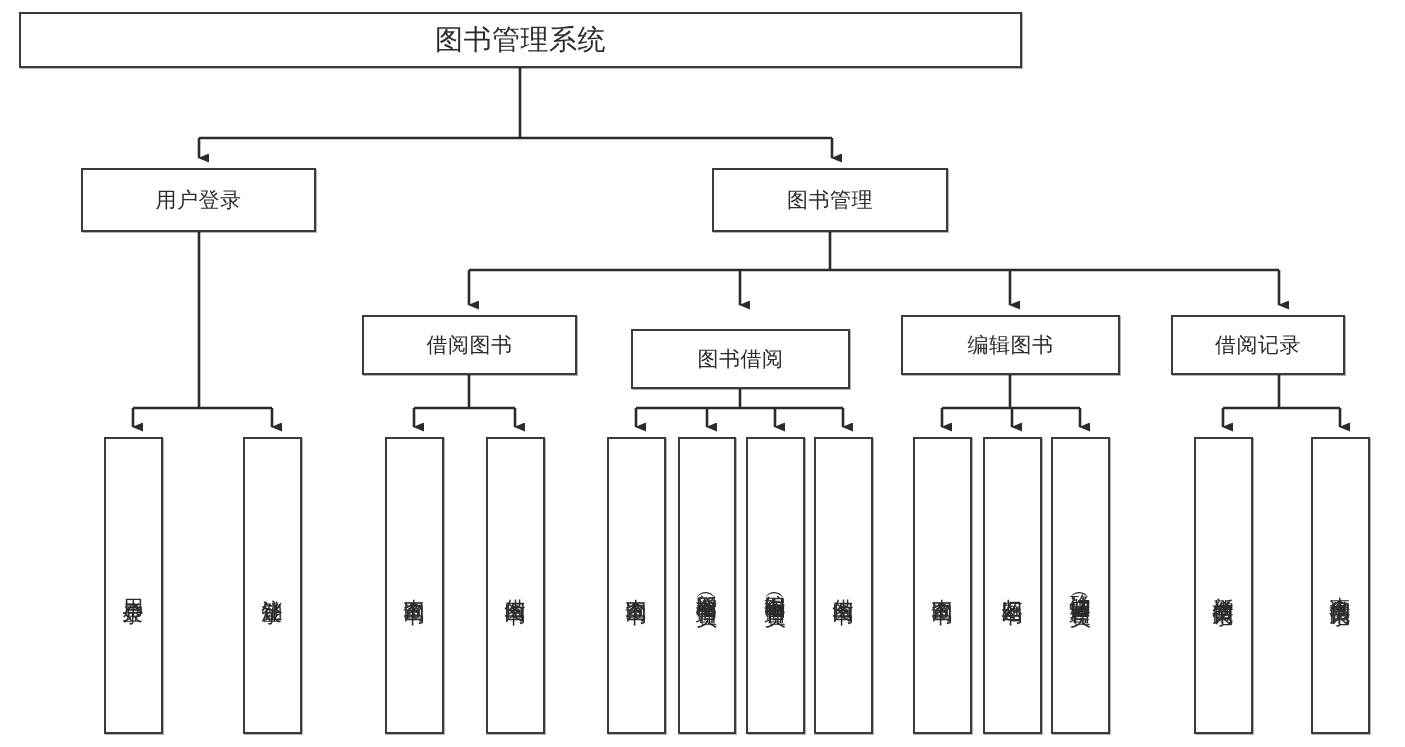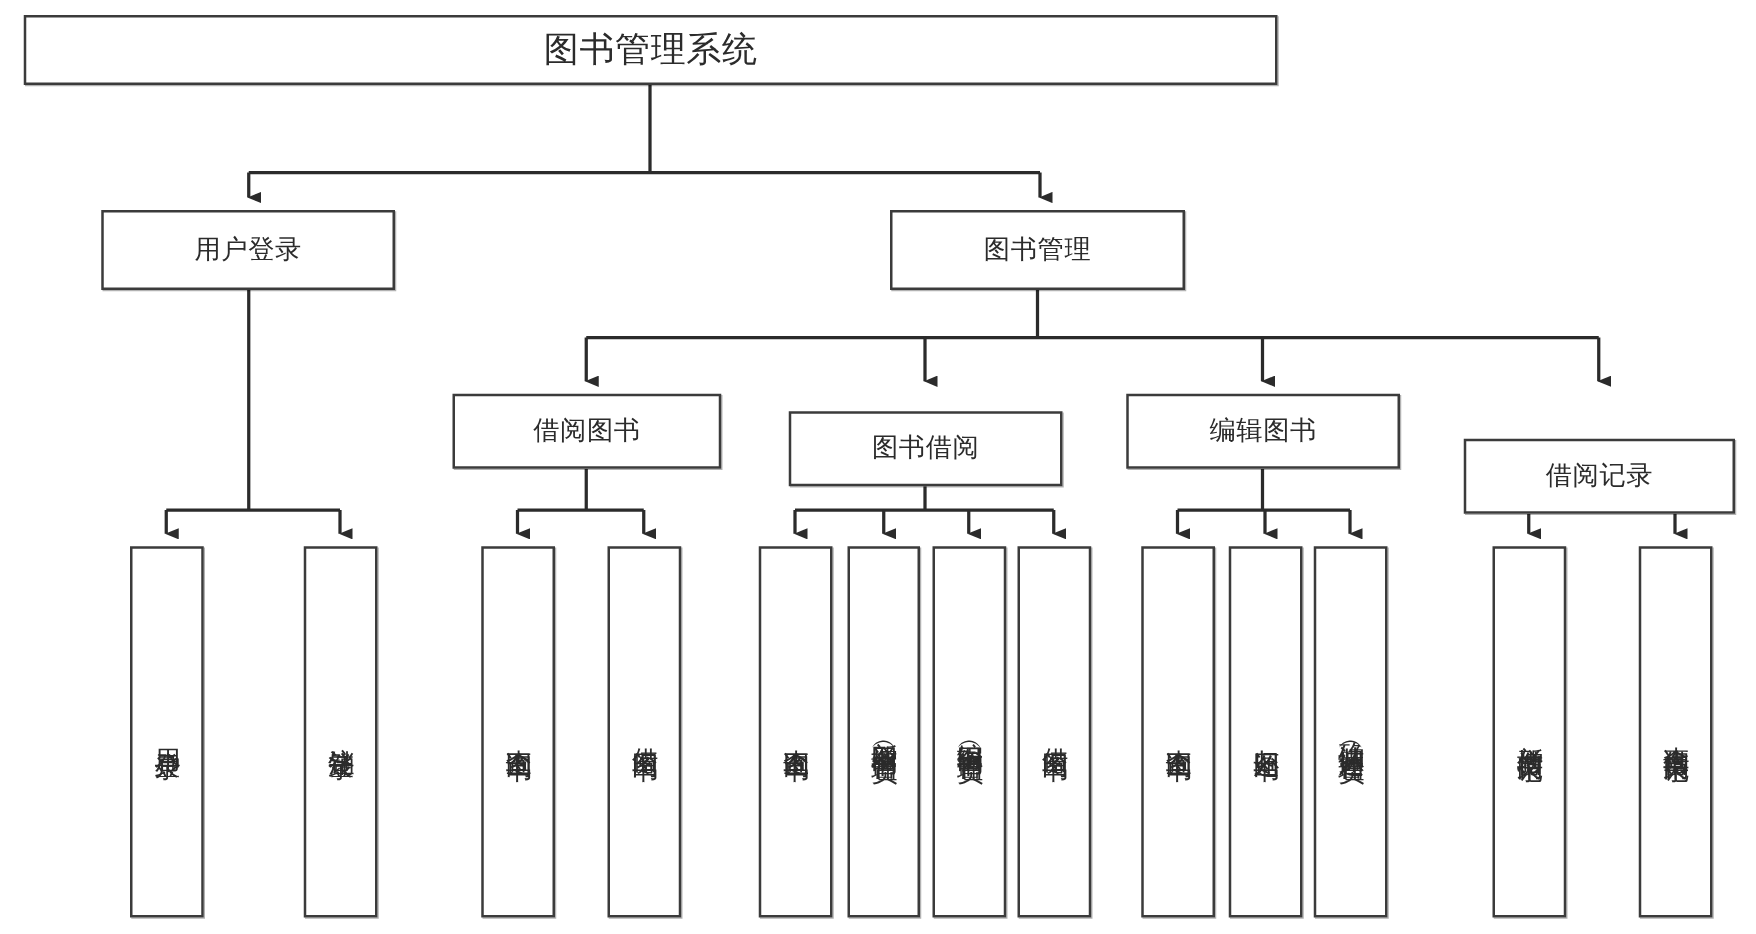--- a/index.html
+++ b/index.html
@@ -130,21 +130,21 @@
 
   <div class="node" style="left:362px; top:315px; width:215px; height:60px;">
     <span class="label">借阅图书</span>
   </div>
   <div class="node" style="left:631px; top:315px; width:219px; height:60px;margin-top:14px;">
     <span class="label">图书借阅</span>
   </div>
   <div class="node" style="left:901px; top:315px; width:219px; height:60px;">
     <span class="label">编辑图书</span>
   </div>
-  <div class="node" style="left:1171px; top:315px; width:217px; height:60px;margin-top:36px;">
+  <div class="node" style="left:1171px; top:315px; width:174px; height:60px;">
     <span class="label">借阅记录</span>
   </div>
 
   <div class="node leaf" style="left:104px; top:437px; width:59px; height:297px;">
     <span class="label">用户登录</span>
   </div>
   <div class="node leaf" style="left:243px; top:437px; width:59px; height:297px;">
     <span class="label">注销登录</span>
   </div>
 

